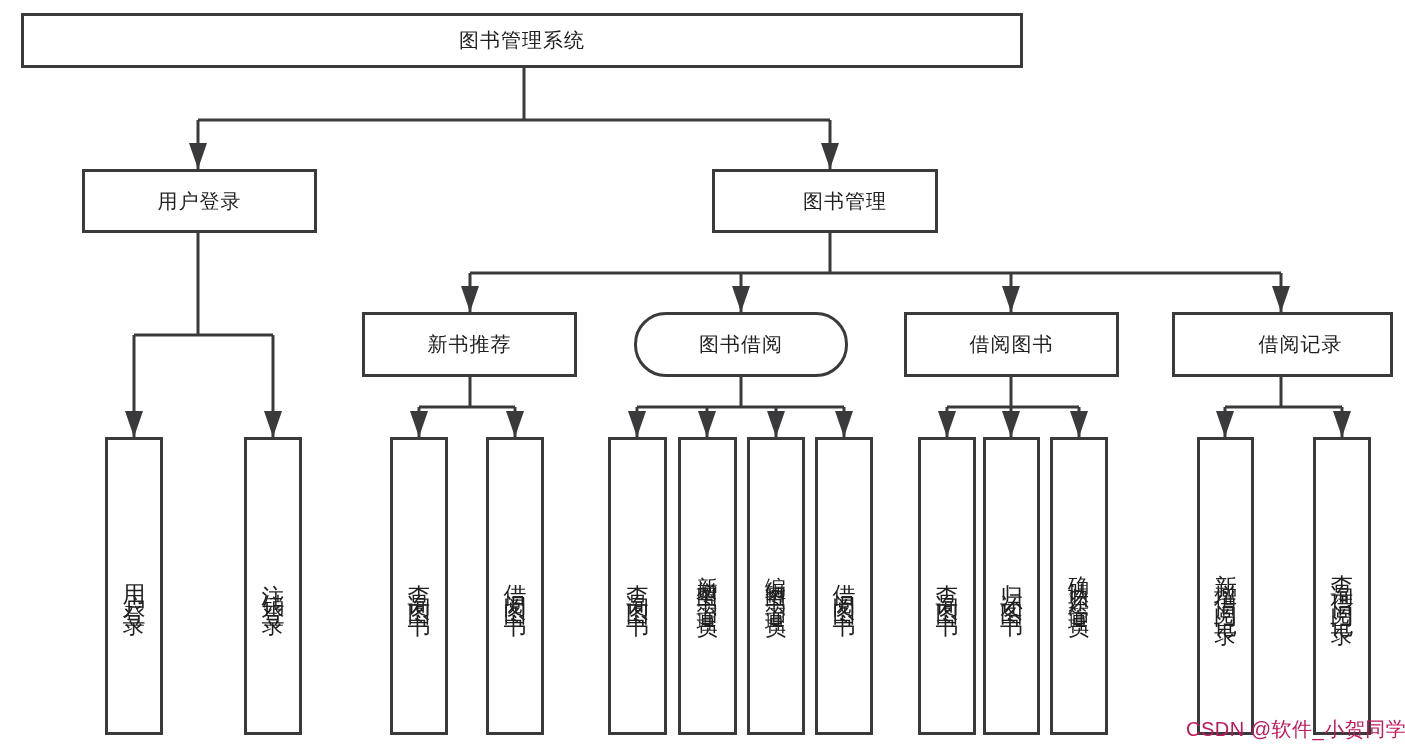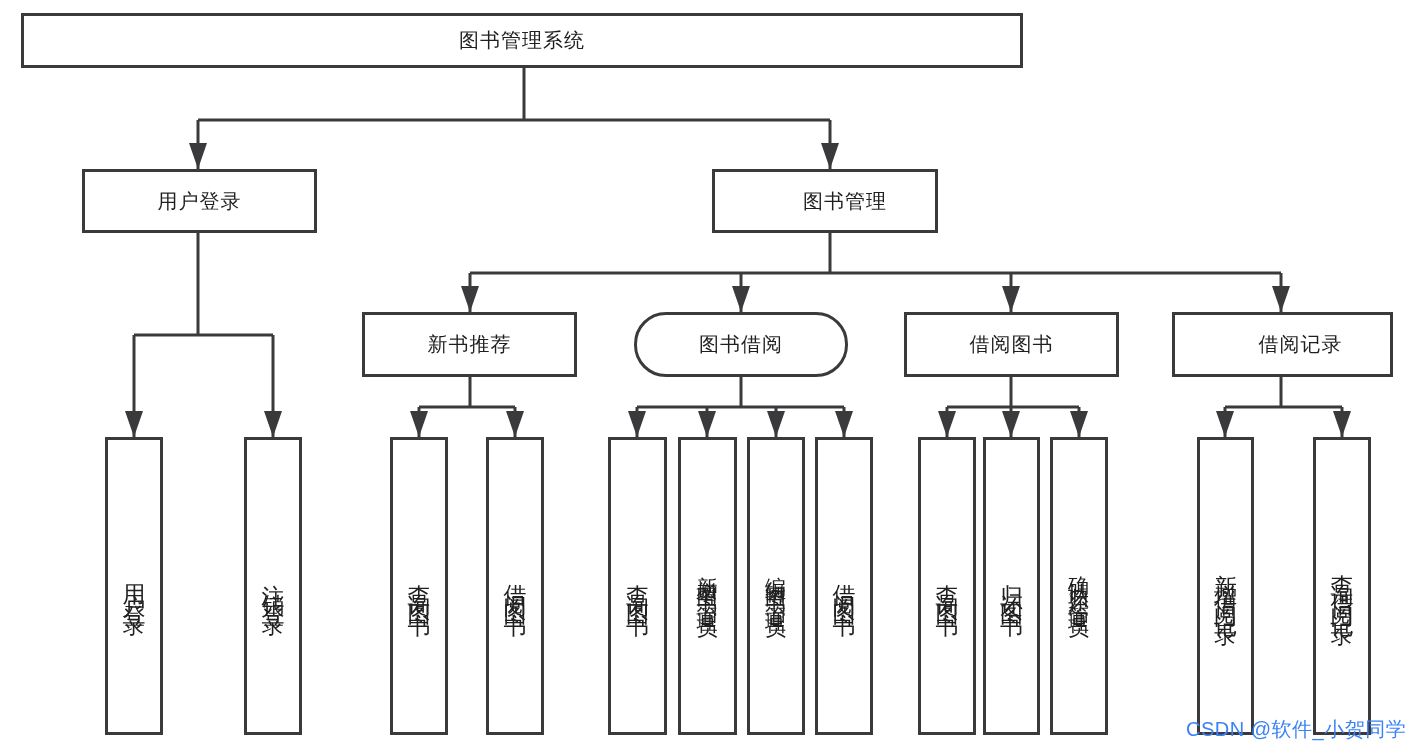--- a/index.html
+++ b/index.html
@@ -45,21 +45,21 @@
   .n-c3{left:747px;width:58px;}
   .n-c4{left:815px;width:58px;}
   .n-d1{left:918px;width:58px;}
   .n-d2{left:983px;width:57px;}
   .n-d3{left:1050px;width:58px;}
   .n-e1{left:1197px;width:57px;}
   .n-e2{left:1313px;width:58px;}
 
   .watermark{
     position:absolute;left:1186px;top:716px;z-index:5;
-    font-size:20px;letter-spacing:0.5px;color:#3b82f6;white-space:nowrap;
+    font-size:20px;letter-spacing:0.5px;color:#be185d;white-space:nowrap;
   }
 </style>
 </head>
 <body>
 
 <div class="stage">
 
   <svg class="connectors" viewBox="0 0 1405 747" xmlns="http://www.w3.org/2000/svg">
     <defs>
       <marker id="arrow" viewBox="0 0 26 20" refX="26" refY="10" markerWidth="26" markerHeight="20" orient="auto" markerUnits="userSpaceOnUse">

